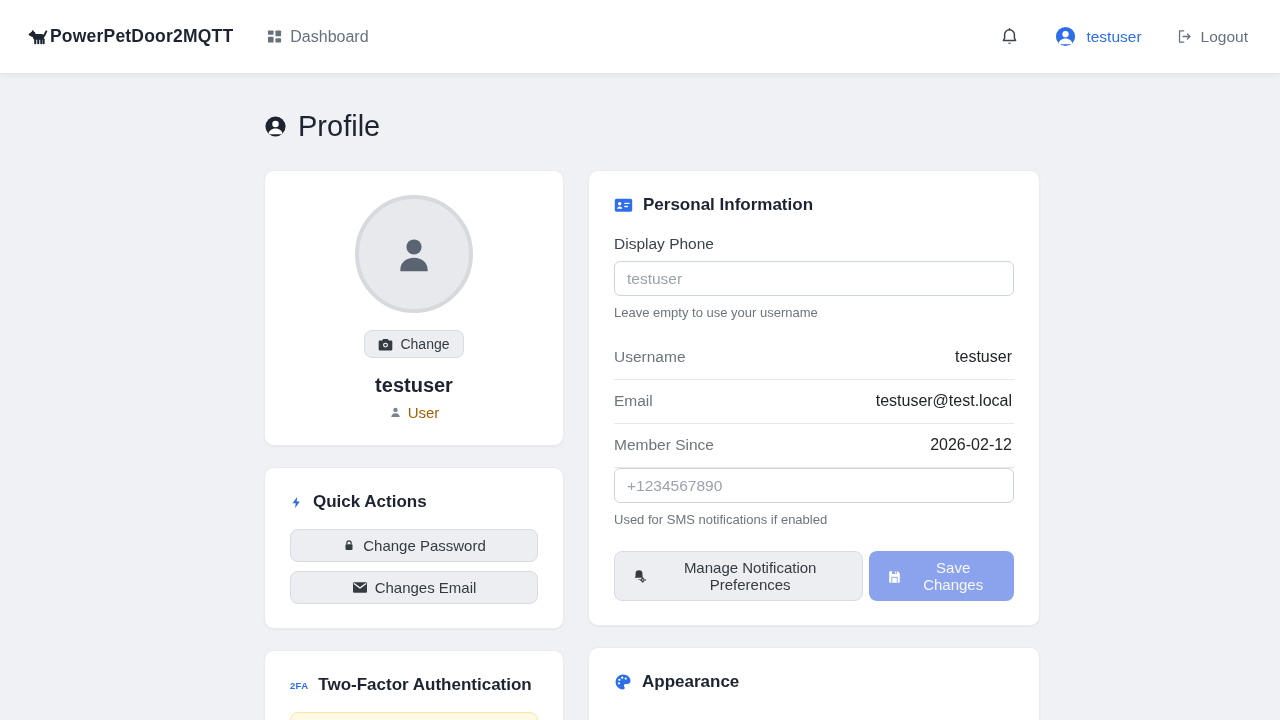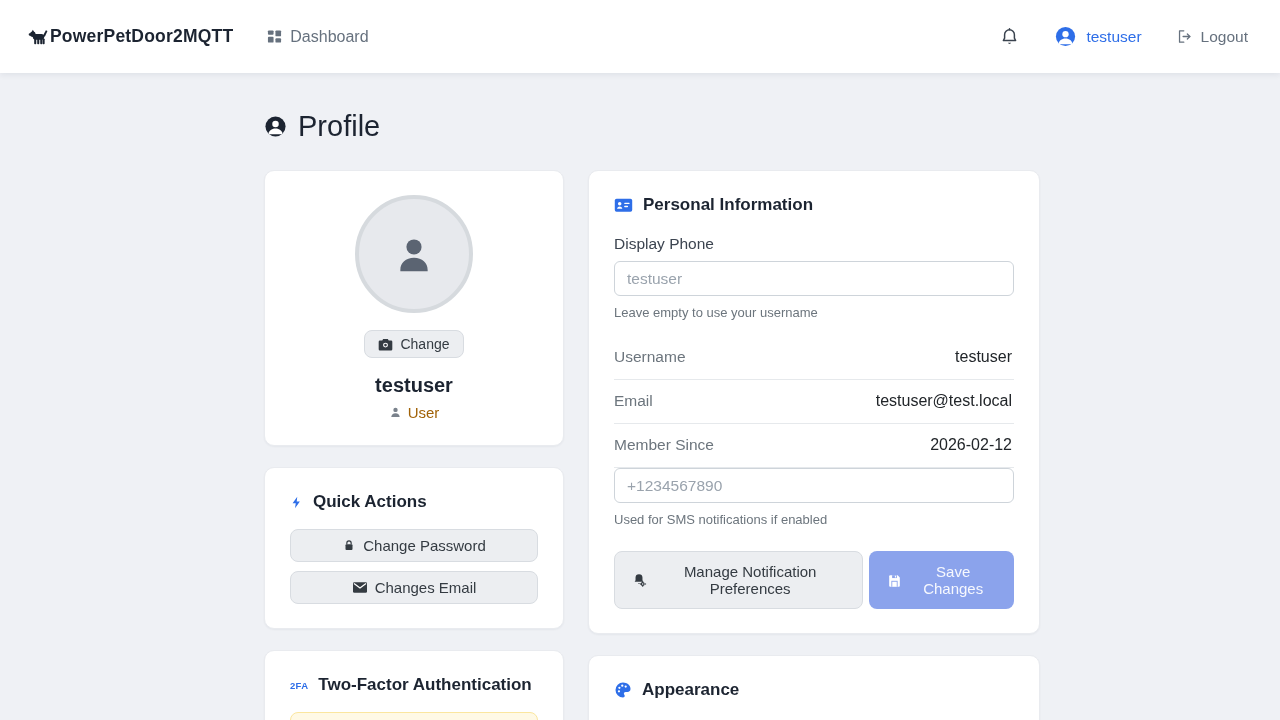--- a/index.html
+++ b/index.html
@@ -82,21 +82,21 @@
     padding:12px 2px 13px 0; border-bottom:1px solid #e6e9ec;
   }
   .info-row .lbl { color:#6c757d; }
   .info-row .val { color:#212529; font-size:16px; }
   .pi-actions { margin-top:24px; display:flex; gap:6px; }
   .manage-btn { padding:7px 16px; font-size:15px; }
   .btn-save {
     display:inline-flex; align-items:center; gap:8px;
     background:#8ba3ec; border:none; border-radius:8px;
     color:rgba(255,255,255,.92); font-size:15px; font-family:inherit;
-    padding:12px 18px; cursor:default;
+    padding:4px 18px; cursor:default;
   }
 
   svg { display:block; }
 </style>
 </head>
 <body>
 
 <nav class="navbar">
   <div class="nav-left">
     <div class="brand">

